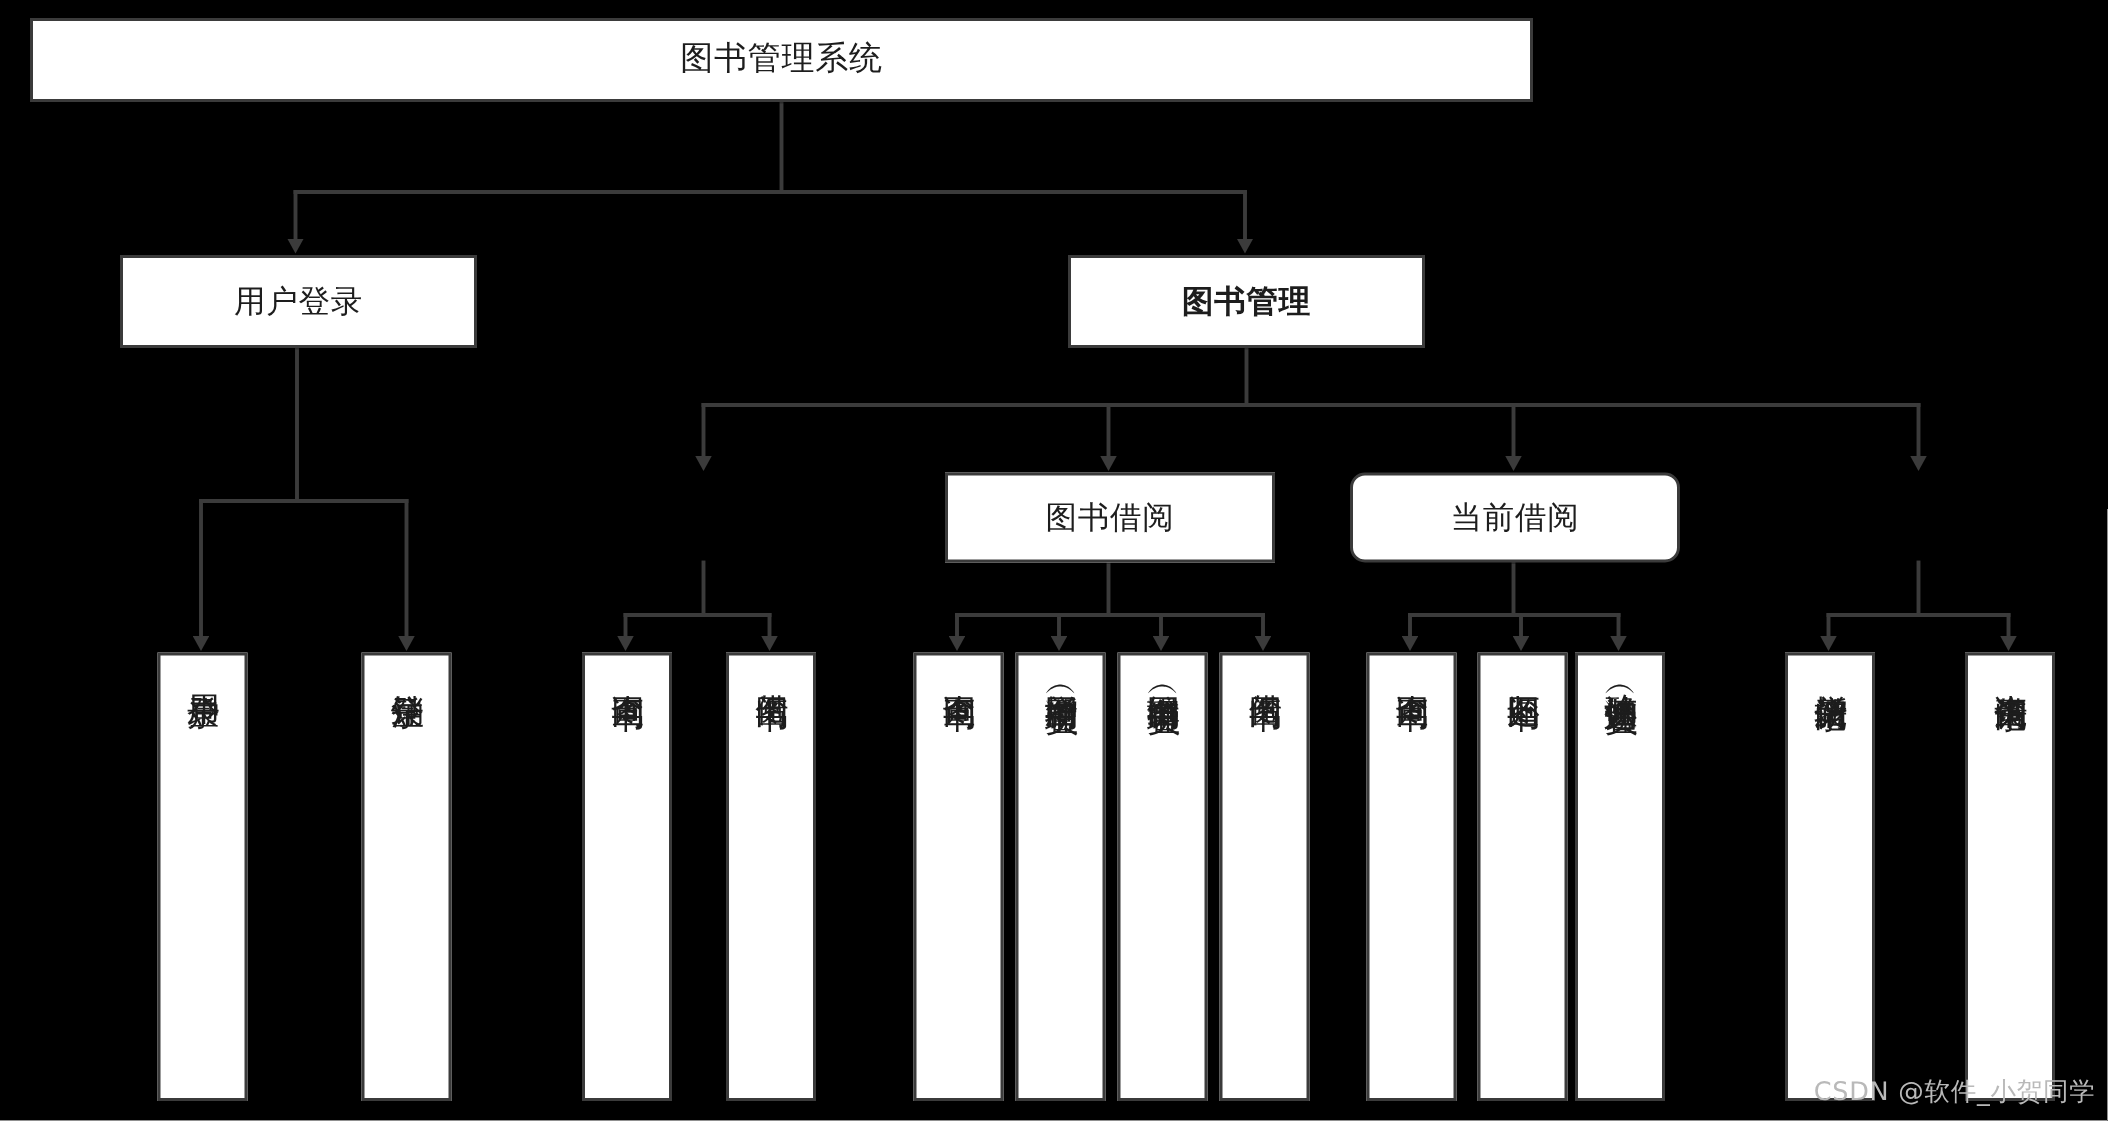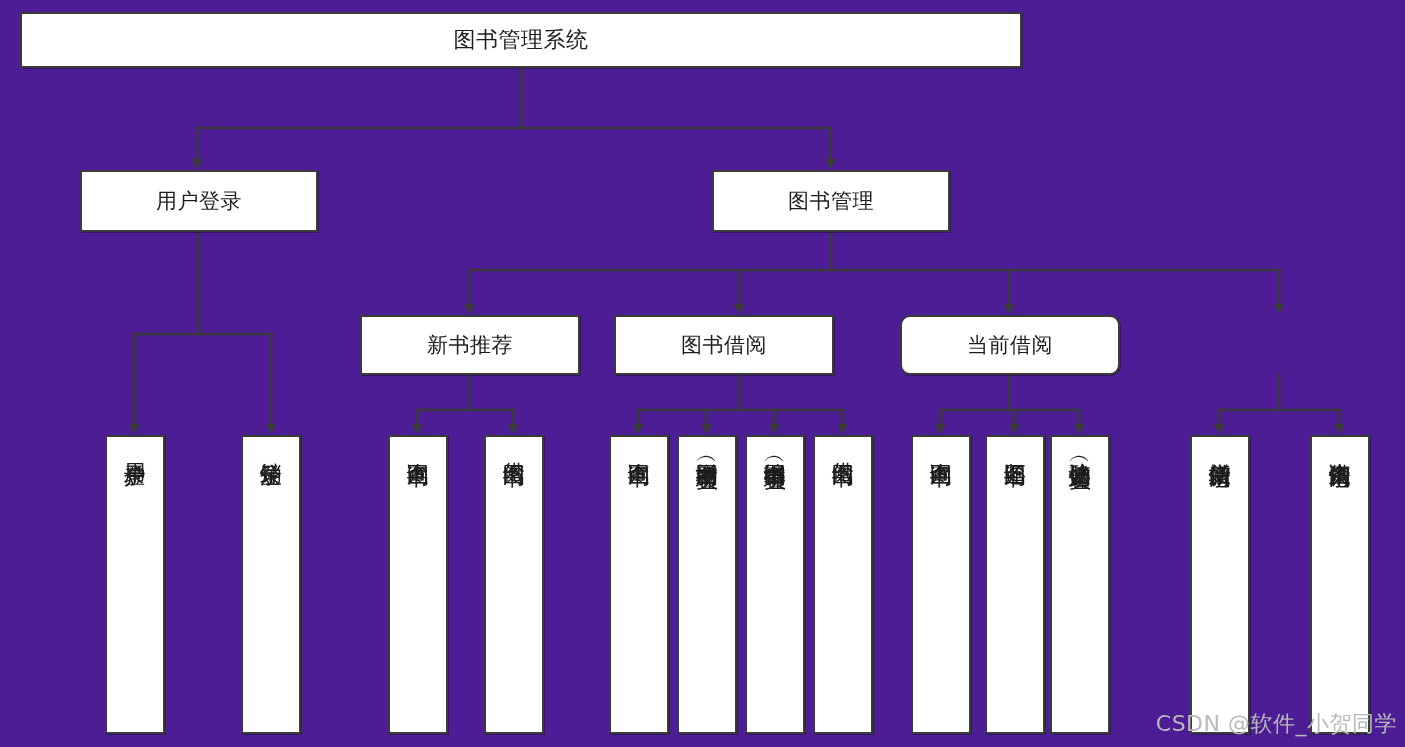--- a/index.html
+++ b/index.html
@@ -4,21 +4,21 @@
 <style>
   html, body {
     margin: 0;
     padding: 0;
     background: #ffffff;
   }
   #canvas {
     position: relative;
     width: 1405px;
     height: 747px;
-    background: #4c1d95;
+    background: #000000;
     font-family: "DejaVu Sans", "Liberation Sans", sans-serif;
     overflow: hidden;
   }
   #edges {
     position: absolute;
     left: 0;
     top: 0;
     width: 1405px;
     height: 747px;
   }
@@ -55,21 +55,21 @@
     text-orientation: upright;
     font-size: 22px;
     line-height: 1.06;
     letter-spacing: 1px;
     white-space: nowrap;
   }
   .watermark {
     position: absolute;
     right: 8px;
     bottom: 8px;
-    font-size: 22px;
+    font-size: 17px;
     color: #b9b9b9;
     letter-spacing: 0.5px;
     white-space: nowrap;
     font-family: "DejaVu Sans", "Liberation Sans", sans-serif;
   }
 </style>
 </head>
 <body>
 
 <div id="canvas">
@@ -124,28 +124,25 @@
     </g>
   </svg>
 
   <div class="node root horizontal" style="left: 20px; top: 12px; width: 1002px; height: 56px;">
     <span class="node-label">图书管理系统</span>
   </div>
 
   <div class="node horizontal" style="left: 80px; top: 170px; width: 238px; height: 62px;">
     <span class="node-label">用户登录</span>
   </div>
-  <div class="node horizontal" style="left: 712px; top: 170px; width: 238px; height: 62px;">
+  <div class="node horizontal" style="left: 712px; top: 170px; width: 238px; height: 62px; font-weight: bold;">
     <span class="node-label">图书管理</span>
   </div>
 
-  <div class="node horizontal" style="left: 360px; top: 315px; width: 220px; height: 60px;">
-    <span class="node-label">新书推荐</span>
-  </div>
-  <div class="node horizontal" style="left: 614px; top: 315px; width: 220px; height: 60px;">
+  <div class="node horizontal" style="left: 630px; top: 315px; width: 220px; height: 60px;">
     <span class="node-label">图书借阅</span>
   </div>
   <div class="node horizontal" style="left: 900px; top: 315px; width: 220px; height: 60px; border-radius: 10px;">
     <span class="node-label">当前借阅</span>
   </div>
 
   <div class="node vertical" style="left: 105px; top: 435px; width: 60px; height: 299px;">
     <span class="node-label">用户登录</span>
   </div>
   <div class="node vertical" style="left: 241px; top: 435px; width: 60px; height: 299px;">

